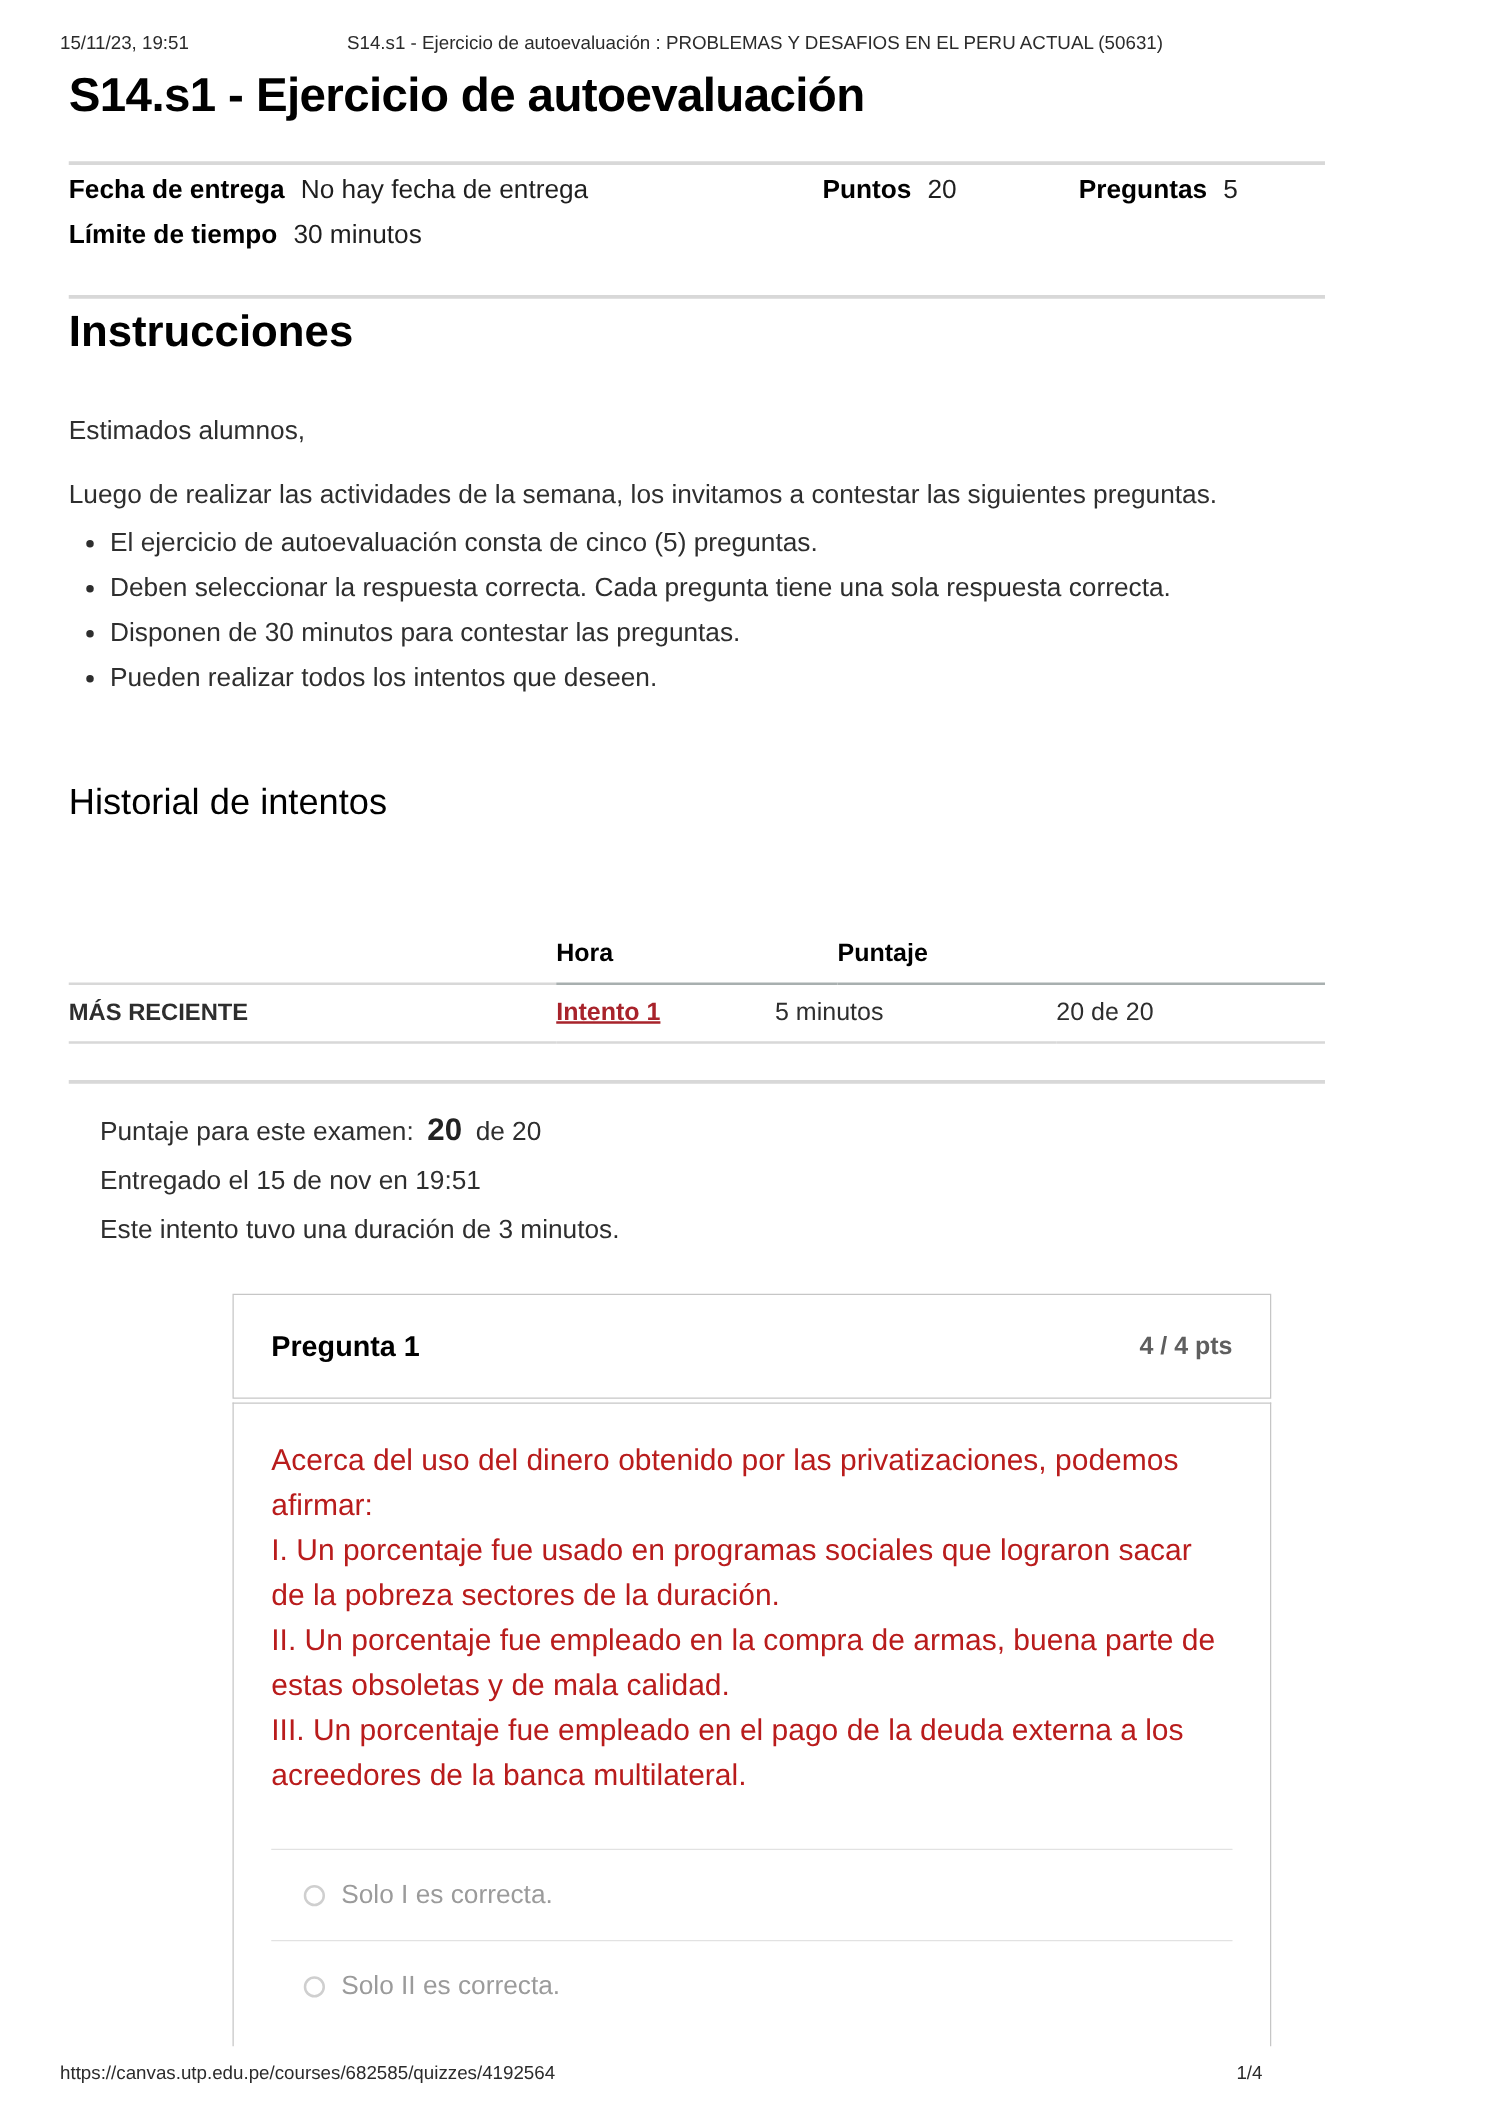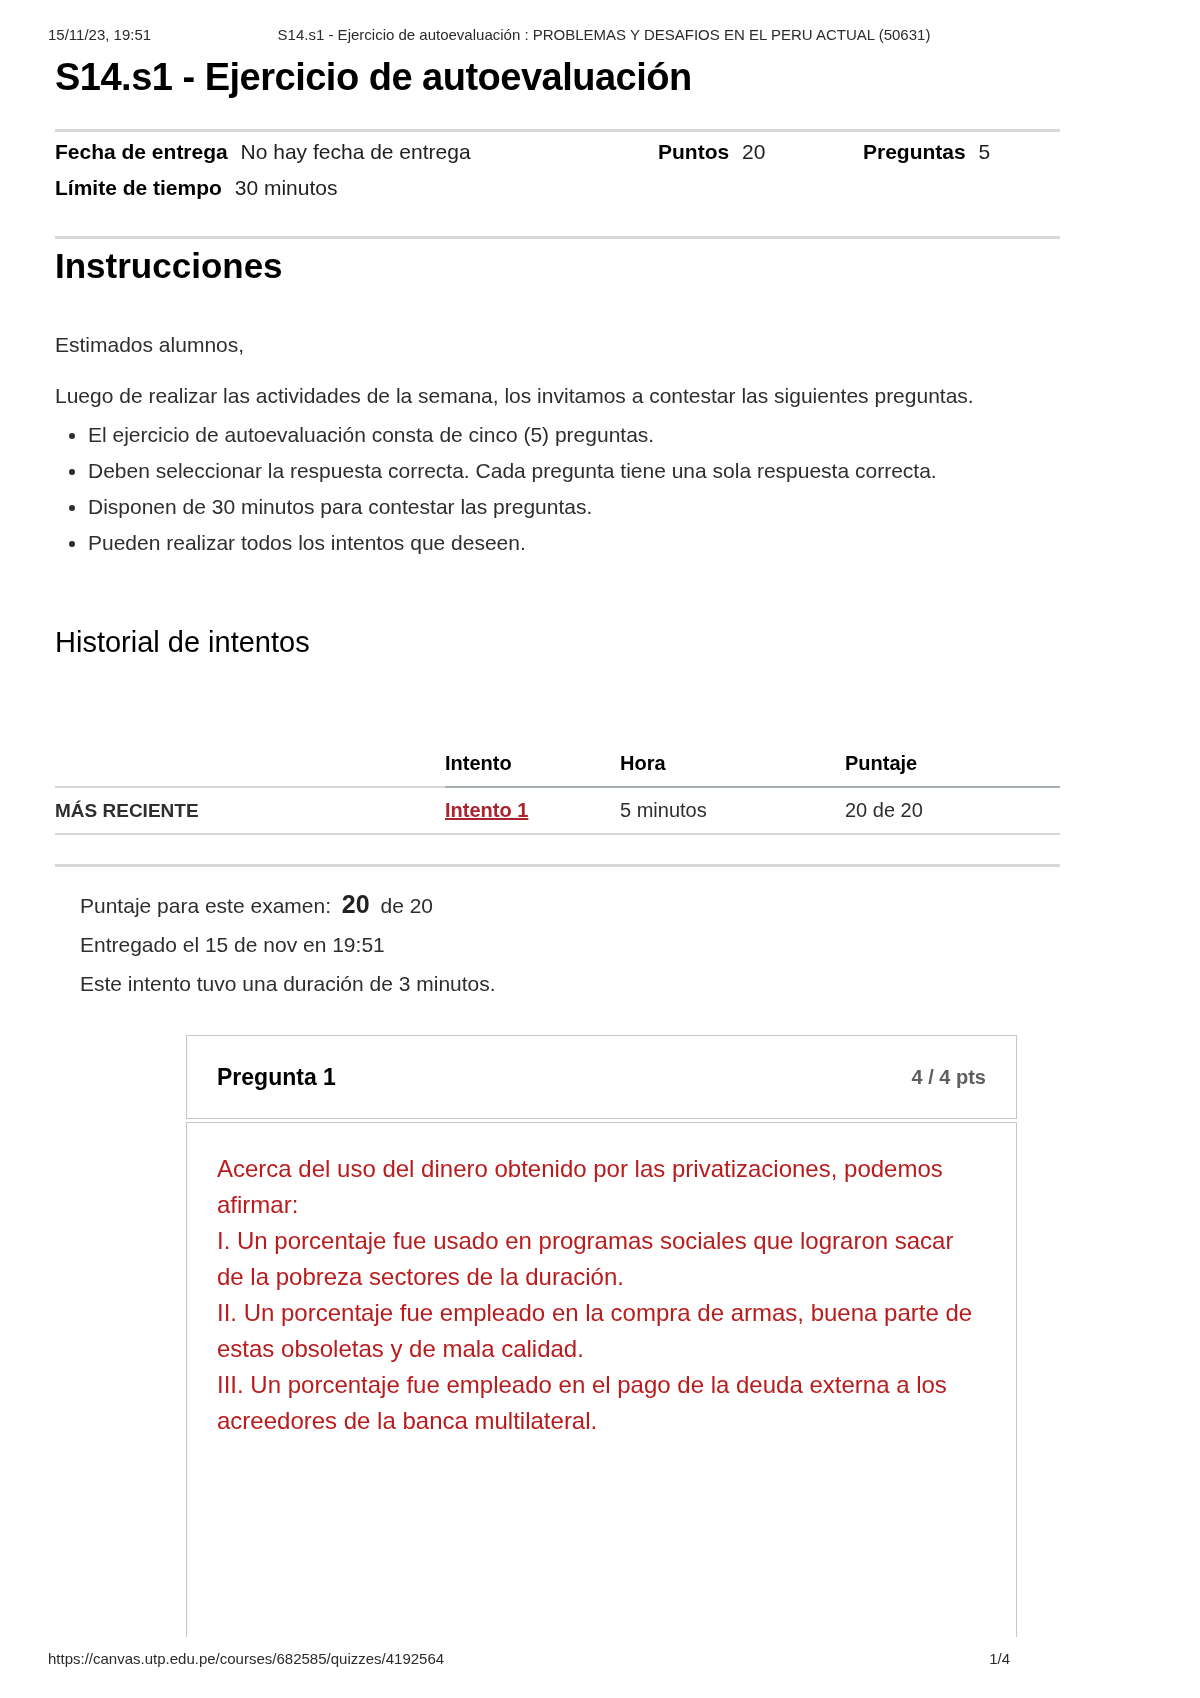--- a/index.html
+++ b/index.html
@@ -108,21 +108,20 @@
     <li>Deben seleccionar la respuesta correcta. Cada pregunta tiene una sola respuesta correcta.</li>
     <li>Disponen de 30 minutos para contestar las preguntas.</li>
     <li>Pueden realizar todos los intentos que deseen.</li>
   </ul>
 
   <h2 class="history-heading">Historial de intentos</h2>
 
   <div class="attempt-table">
     <div class="t-row header">
       <div class="cell c0"></div>
-      <div class="cell c1">Intento</div>
       <div class="cell c2">Hora</div>
       <div class="cell c3">Puntaje</div>
     </div>
     <div class="t-row data">
       <div class="cell c0 td-label">MÁS RECIENTE</div>
       <div class="cell c1">
         <a class="attempt-link">Intento 1</a>
       </div>
       <div class="cell c2">5 minutos</div>
       <div class="cell c3">20 de 20</div>
@@ -150,20 +149,30 @@
       <div class="q-text">
         <div class="q-line">Acerca del uso del dinero obtenido por las privatizaciones, podemos</div>
         <div class="q-line">afirmar:</div>
         <div class="q-line">I. Un porcentaje fue usado en programas sociales que lograron sacar</div>
         <div class="q-line">de la pobreza sectores de la duración.</div>
         <div class="q-line">II. Un porcentaje fue empleado en la compra de armas, buena parte de</div>
         <div class="q-line">estas obsoletas y de mala calidad.</div>
         <div class="q-line">III. Un porcentaje fue empleado en el pago de la deuda externa a los</div>
         <div class="q-line">acreedores de la banca multilateral.</div>
       </div>
+      <div class="options">
+        <div class="option">
+          <span class="radio"></span>
+          <span class="option-label">Solo I es correcta.</span>
+        </div>
+        <div class="option">
+          <span class="radio"></span>
+          <span class="option-label">Solo II es correcta.</span>
+        </div>
+      </div>
     </div>
   </div>
 
   <div class="print-footer">
     <span>https://canvas.utp.edu.pe/courses/682585/quizzes/4192564</span>
     <span>1/4</span>
   </div>
 
 </div>
 

